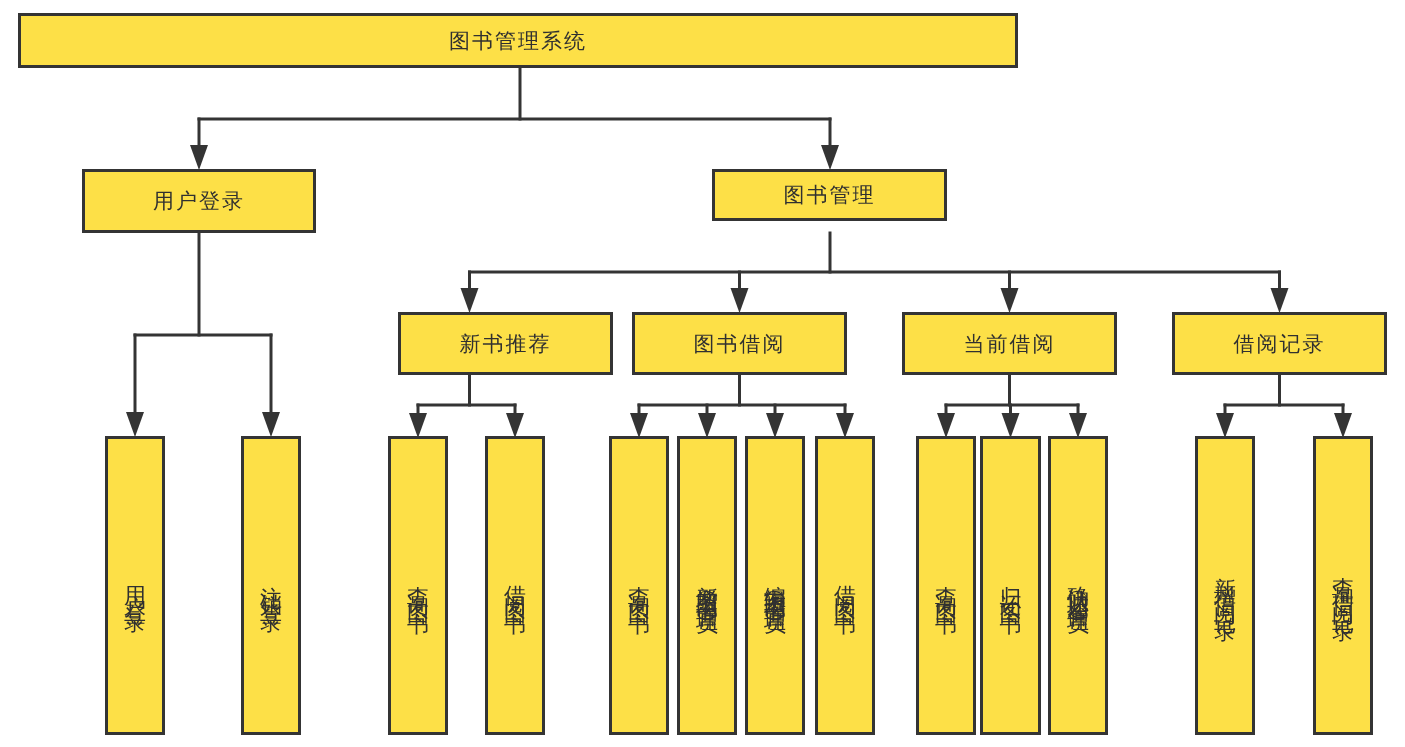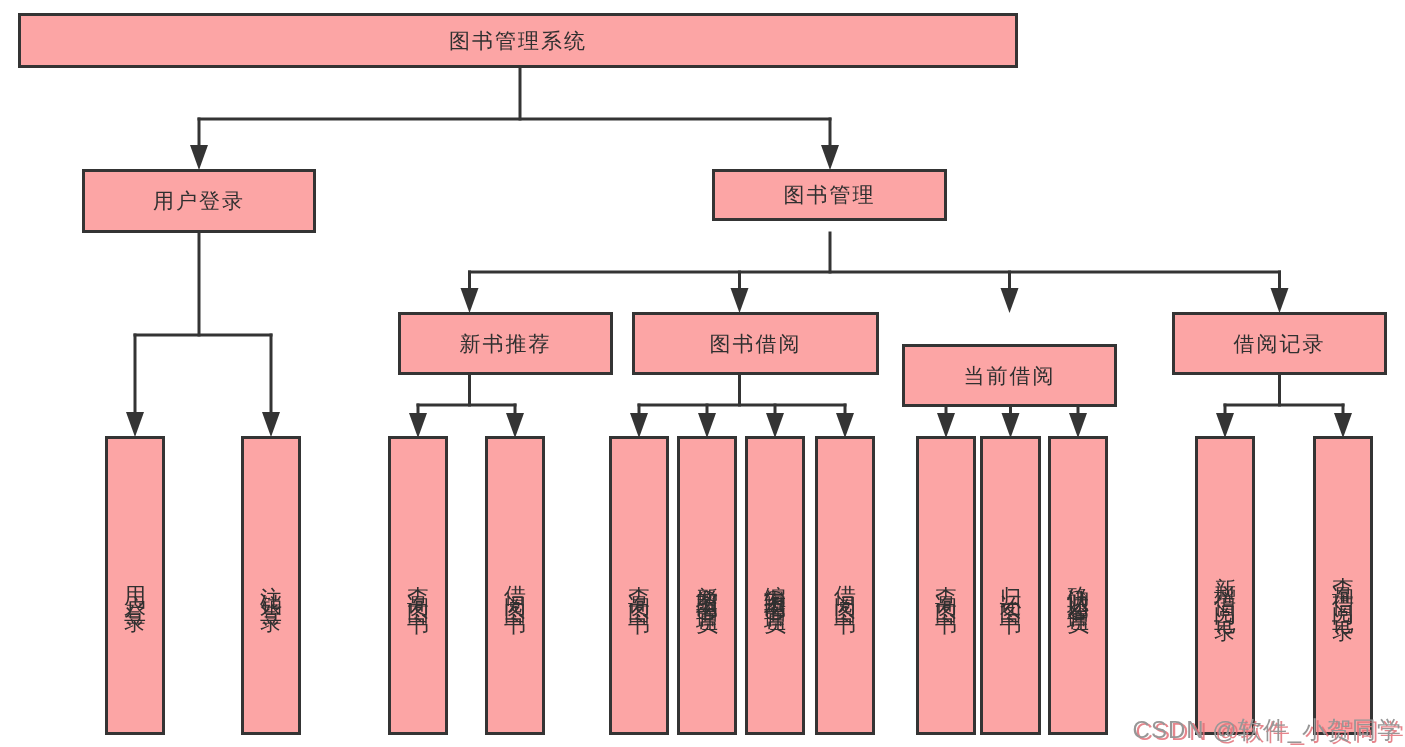--- a/index.html
+++ b/index.html
@@ -7,21 +7,21 @@
     position:relative;
     width:1405px;height:747px;
     background:#ffffff;
     font-family:"Liberation Sans","DejaVu Sans",sans-serif;
     overflow:hidden;
   }
   #connector-layer{position:absolute;left:0;top:0;z-index:1;}
   .node{
     position:absolute;
     box-sizing:border-box;
-    background:#fca5a5;
+    background:#fde047;
     border:3px solid #343434;
     display:flex;
     align-items:center;
     justify-content:center;
     color:#303030;
     z-index:2;
   }
   .node.h{font-size:21px;letter-spacing:2px;}
   .node.v span{
     writing-mode:vertical-rl;
@@ -125,24 +125,24 @@
       </div>
       <div class="node v" style="left: 105px; top: 436px; width: 60px; height: 299px;">
         <span style="letter-spacing: 9px;">用户登录</span>
       </div>
       <div class="node v" style="left: 241px; top: 436px; width: 60px; height: 299px;">
         <span style="letter-spacing: 9px;">注销登录</span>
       </div>
       <div class="node h" style="left: 362px; top: 312px; width: 215px; height: 63px; margin-left: 36px;">
         <span>新书推荐</span>
       </div>
-      <div class="node h" style="left: 632px; top: 312px; width: 247px; height: 63px;">
+      <div class="node h" style="left: 632px; top: 312px; width: 215px; height: 63px;">
         <span>图书借阅</span>
       </div>
-      <div class="node h" style="left: 902px; top: 312px; width: 215px; height: 63px; margin-top: 32px;">
+      <div class="node h" style="left: 902px; top: 312px; width: 215px; height: 63px;">
         <span>当前借阅</span>
       </div>
       <div class="node h" style="left: 1172px; top: 312px; width: 215px; height: 63px;">
         <span>借阅记录</span>
       </div>
       <div class="node v" style="left: 388px; top: 436px; width: 60px; height: 299px;">
         <span style="letter-spacing: 9px;">查询图书</span>
       </div>
       <div class="node v" style="left: 485px; top: 436px; width: 60px; height: 299px;">
         <span style="letter-spacing: 9px;">借阅图书</span>
@@ -168,16 +168,13 @@
       <div class="node v" style="left: 1048px; top: 436px; width: 60px; height: 299px;">
         <span style="letter-spacing: 4px;">确认归还（管理员）</span>
       </div>
       <div class="node v" style="left: 1195px; top: 436px; width: 60px; height: 299px;">
         <span style="letter-spacing: 9px;">新增借阅记录</span>
       </div>
       <div class="node v" style="left: 1313px; top: 436px; width: 60px; height: 299px;">
         <span style="letter-spacing: 9px;">查询借阅记录</span>
       </div>
     </div>
-  <div class="watermark">
-    <span>CSDN @软件_小贺同学</span>
-  </div>
 </div>
 
 </body></html>

